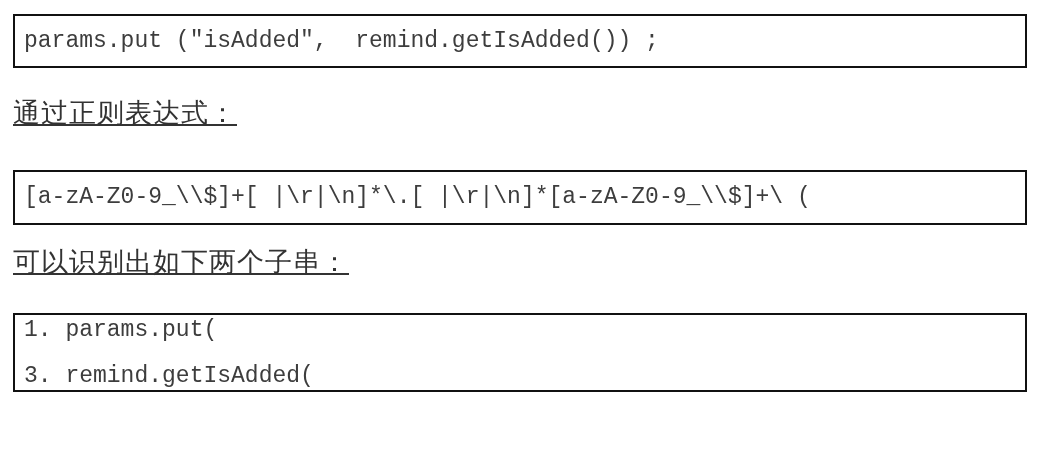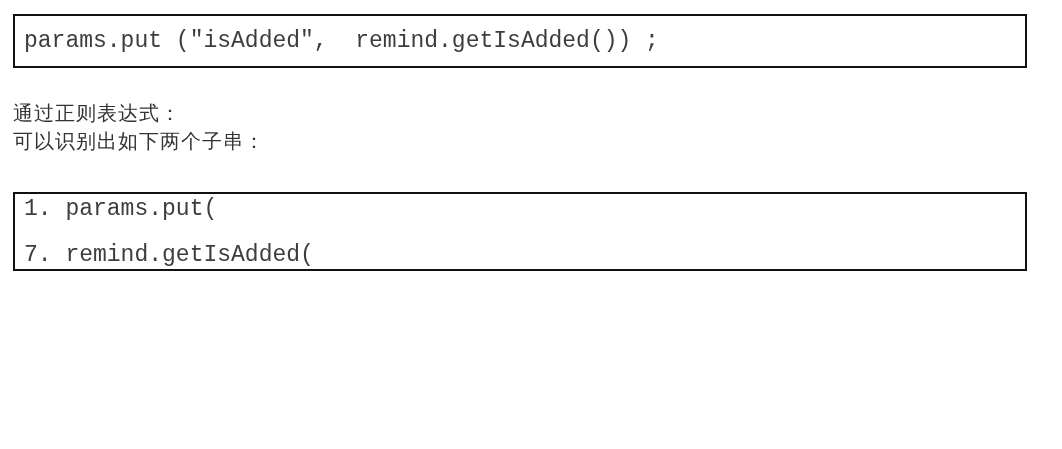--- a/index.html
+++ b/index.html
@@ -43,38 +43,40 @@
     padding-left: 9px;
     display: flex;
     flex-direction: column;
     justify-content: center;
   }
   #code-box-3 .code-line {
     line-height: 46px;
   }
   .cn-para {
     margin: 0 0 0 13px;
-    font-size: 20px;
+    font-size: 27px;
     line-height: 28px;
     color: #333333;
     letter-spacing: 1px;
+    text-decoration: underline;
   }
   #para-1 { margin-top: 31px; }
   #para-2 { }
 </style>
 </head>
 <body>
 
 <div>
 
   <pre id="code-box-1" class="code-box">params.put ("isAdded",  remind.getIsAdded()) ;</pre>
 
   <p id="para-1" class="cn-para">通过正则表达式：</p>
 
+  <pre id="code-box-2" class="code-box">[a-zA-Z0-9_\\$]+[ |\r|\n]*\.[ |\r|\n]*[a-zA-Z0-9_\\$]+\ (</pre>
 
   <p id="para-2" class="cn-para">可以识别出如下两个子串：</p>
 
   <div id="code-box-3" class="code-box">
     <div class="code-line">1. params.put(</div>
-    <div class="code-line">7. remind.getIsAdded(</div>
+    <div class="code-line">3. remind.getIsAdded(</div>
   </div>
 
 </div>
 
 </body></html>

